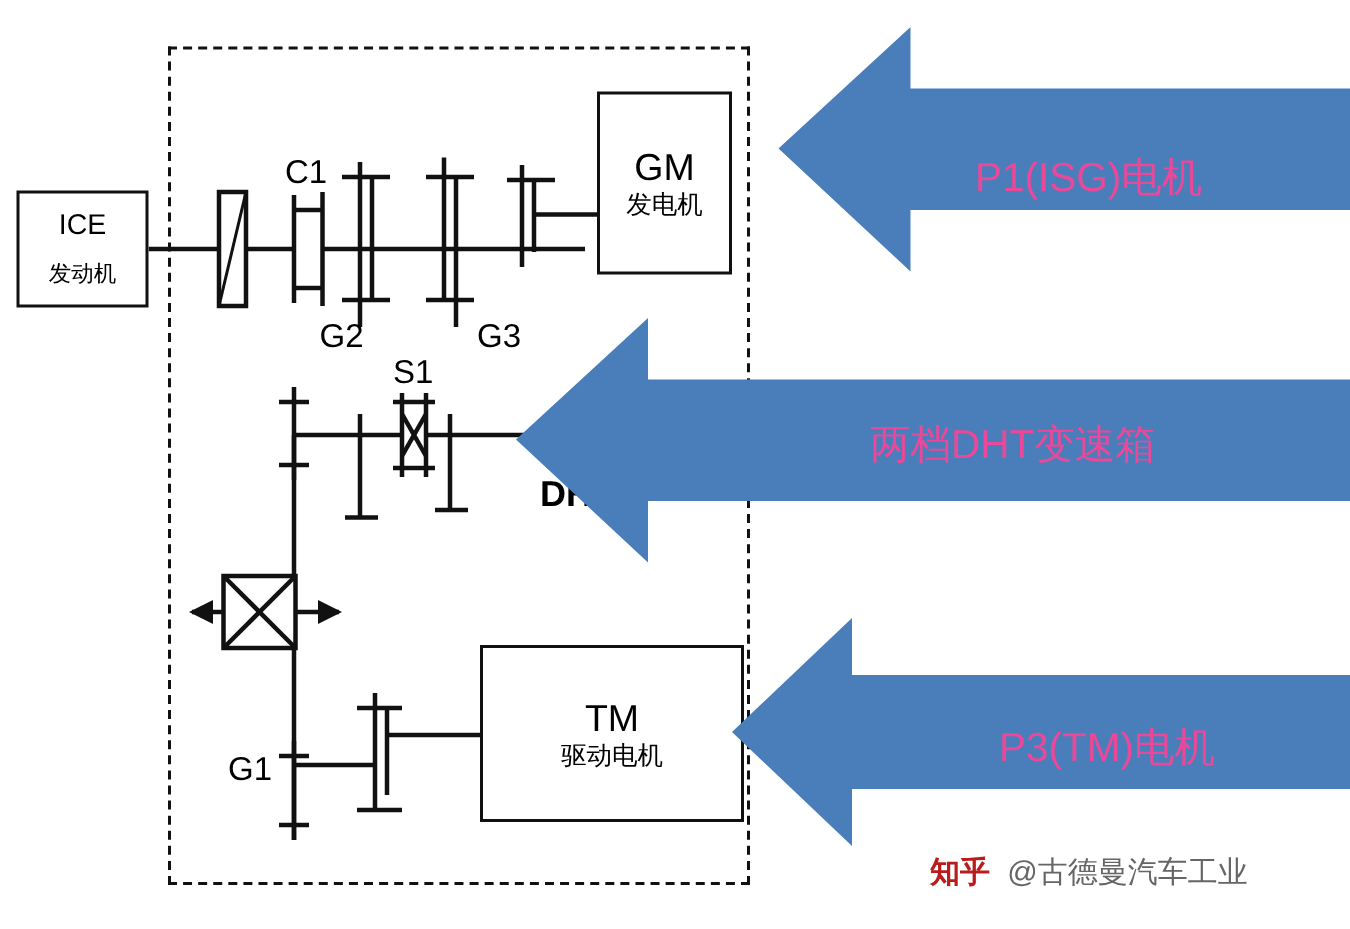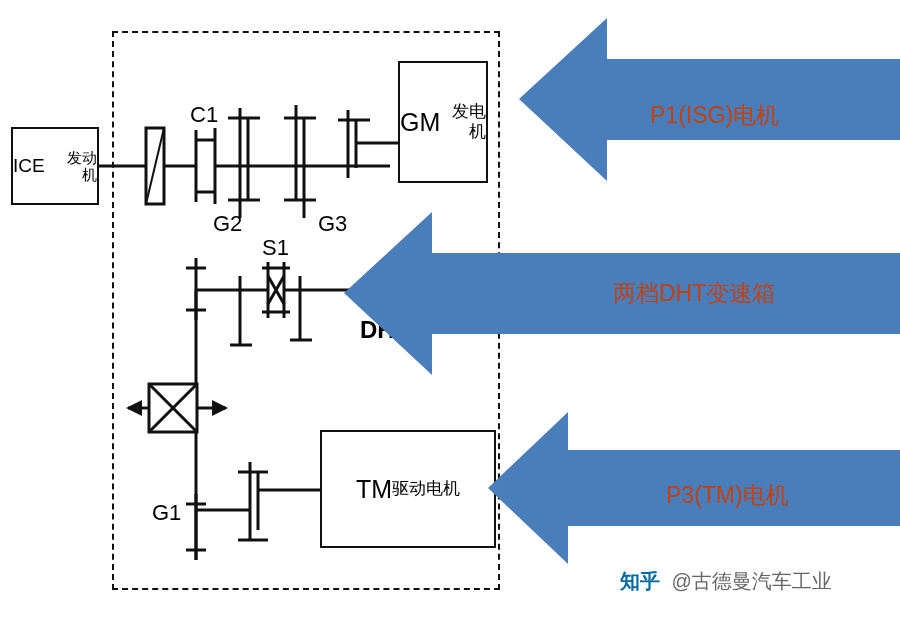--- a/index.html
+++ b/index.html
@@ -24,54 +24,55 @@
     border: 2px dashed #111;
     box-sizing: border-box;
   }
 
   
   .comp-box {
     border: 2px solid #111;
     box-sizing: border-box;
     background: #fff;
     display: flex;
+    flex-direction: column;
     align-items: center;
     justify-content: center;
-    text-align: right;
+    text-align: left;
     line-height: 1.15;
     color: #000;
   }
   .comp-box .line1 { font-size: 25px; }
   .comp-box .line2 { font-size: 17px; }
   .comp-box.small .line1 { font-size: 19px; }
   .comp-box.small .line2 { font-size: 15px; }
 
   .lbl {
     color: #000;
     font-size: 22px;
     white-space: nowrap;
   }
   .lbl-bold { font-weight: bold; }
 
   .arrow-text {
     position: absolute;
-    font-size: 23px;
-    color: #c2410c;
+    font-size: 27px;
+    color: #ec4899;
     white-space: nowrap;
   }
 
   .watermark {
     position: absolute;
     font-size: 20px;
     color: #666;
     white-space: nowrap;
   }
   .wm-logo {
     font-size: 20px;
-    color: #0369a1;
+    color: #b91c1c;
     font-weight: bold;
   }
 
   svg { display: block; }
 </style>
 </head>
 <body>
 
 <div id="canvas">
 
@@ -180,21 +181,21 @@
   <div class="abs lbl" style="left:152px; top:500px;">G1</div>
 
   <svg class="abs" style="left:519px; top:12px;" width="381" height="175" viewBox="0 0 381 175">
     <polygon points="0,87 88,6 88,47 381,47 381,128 88,128 88,169" fill="#4a7ebb"></polygon>
   </svg>
   <div class="arrow-text" style="left:650px; top:100px;">P1(ISG)电机</div>
 
   <svg class="abs" style="left:344px; top:206px;" width="556" height="175" viewBox="0 0 556 175">
     <polygon points="0,87 88,6 88,47 556,47 556,128 88,128 88,169" fill="#4a7ebb"></polygon>
   </svg>
-  <div class="arrow-text" style="left:613px; top:278px;">两档DHT变速箱</div>
+  <div class="arrow-text" style="left:580px; top:278px;">两档DHT变速箱</div>
 
   <svg class="abs" style="left:488px; top:408px;" width="412" height="160" viewBox="0 0 412 160">
     <polygon points="0,80 80,4 80,42 412,42 412,118 80,118 80,156" fill="#4a7ebb"></polygon>
   </svg>
   <div class="arrow-text" style="left:650px; top:480px;margin-left:16px;">P3(TM)电机</div>
 
   <div class="abs watermark" style="left:620px; top:568px;">
     <span class="wm-logo">知乎</span>
     <span style="margin-left:6px;">@古德曼汽车工业</span>
   </div>

